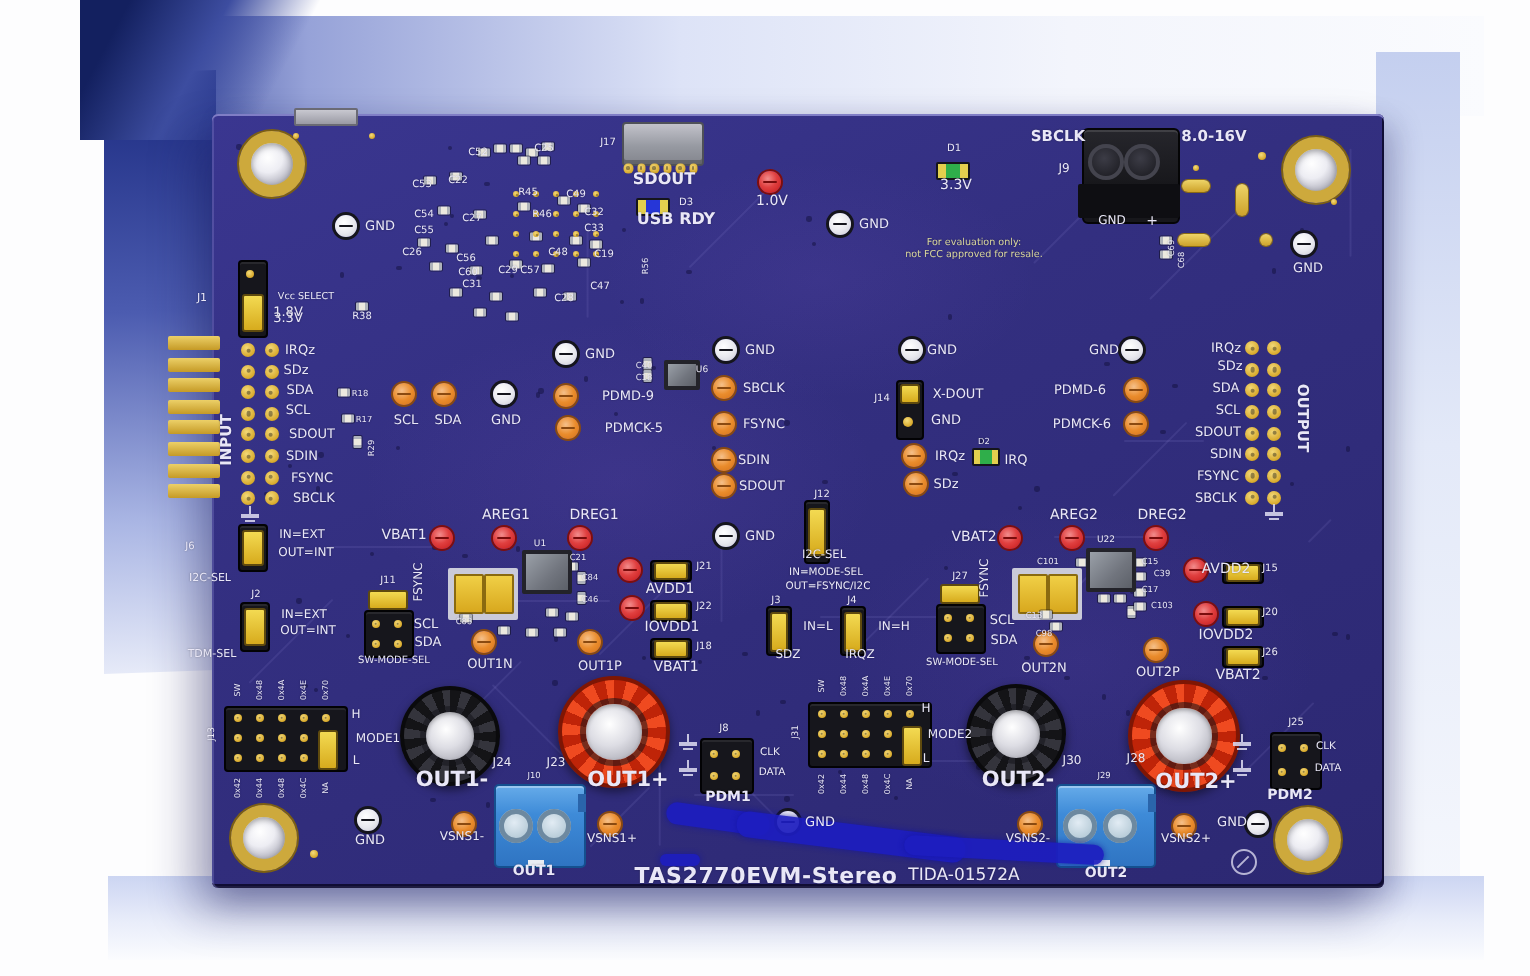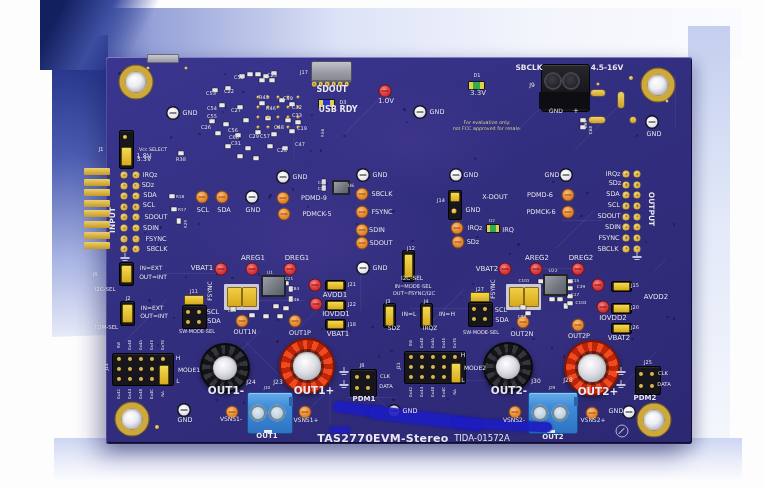--- a/index.html
+++ b/index.html
@@ -143,21 +143,21 @@
     <div class="lb" style="left: 190px; top: 113px; font-size: 6.5px;">GND</div>
     <div class="lb b" style="left: 332px; top: 90px; font-size: 8px;">SDOUT</div>
     <div class="lb" style="left: 343px; top: 102px; font-size: 5px;">D3</div>
     <div class="lb b" style="left: 338px; top: 110px; font-size: 8px;">USB RDY</div>
     <div class="lb" style="left: 386px; top: 101px; font-size: 7px;">1.0V</div>
     <div class="lb" style="left: 437px; top: 112px; font-size: 6.5px;">GND</div>
     <div class="lb" style="left: 477px; top: 75px; font-size: 5px;">D1</div>
     <div class="lb" style="left: 478px; top: 93px; font-size: 7px;">3.3V</div>
     <div class="lb b" style="left: 529px; top: 68px; font-size: 7.5px;">SBCLK</div>
     <div class="lb" style="left: 532px; top: 85px; font-size: 6px;">J9</div>
-    <div class="lb b" style="left: 607px; top: 68px; font-size: 7.5px;">4.5-16V</div>
+    <div class="lb b" style="left: 607px; top: 68px; font-size: 7.5px;">8.0-16V</div>
     <div class="lb" style="left: 556px; top: 111px; font-size: 6px;">GND</div>
     <div class="lb" style="left: 576px; top: 111px; font-size: 7px;">+</div>
     <div class="lb" style="left: 654px; top: 134px; font-size: 6.5px;">GND</div>
     <div class="lb" style="left: 586px; top: 124px; font-size: 4.2px; transform: translate(-50%, -50%) rotate(-90deg);">C69</div>
     <div class="lb" style="left: 591px; top: 130px; font-size: 4.2px; transform: translate(-50%, -50%) rotate(-90deg);">C68</div>
     <div class="lb" style="left: 101px; top: 150px; font-size: 5.5px;">J1</div>
     <div class="lb" style="left: 144px; top: 156px; font-size: 6.5px;">1.8V</div>
     <div class="lb" style="left: 153px; top: 150px; font-size: 4.8px;">Vcc SELECT</div>
     <div class="lb" style="left: 144px; top: 159px; font-size: 6.5px;">3.3V</div>
     <div class="lb b" style="left: 113px; top: 220px; font-size: 7.5px; transform: translate(-50%, -50%) rotate(-90deg);">INPUT</div>
@@ -192,21 +192,21 @@
     <div class="lb" style="left: 380px; top: 175px; font-size: 6.5px;">GND</div>
     <div class="lb" style="left: 382px; top: 194px; font-size: 6.5px;">SBCLK</div>
     <div class="lb" style="left: 382px; top: 212px; font-size: 6.5px;">FSYNC</div>
     <div class="lb" style="left: 377px; top: 230px; font-size: 6.5px;">SDIN</div>
     <div class="lb" style="left: 381px; top: 243px; font-size: 6.5px;">SDOUT</div>
     <div class="lb" style="left: 380px; top: 268px; font-size: 6.5px;">GND</div>
     <div class="lb" style="left: 411px; top: 248px; font-size: 5px;">J12</div>
     <div class="lb" style="left: 471px; top: 175px; font-size: 6.5px;">GND</div>
     <div class="lb" style="left: 552px; top: 175px; font-size: 6.5px;">GND</div>
     <div class="lb" style="left: 441px; top: 200px; font-size: 5px;">J14</div>
-    <div class="lb" style="left: 479px; top: 197px; font-size: 6.5px; margin-left: 16px;">X-DOUT</div>
+    <div class="lb" style="left: 479px; top: 197px; font-size: 6.5px;">X-DOUT</div>
     <div class="lb" style="left: 473px; top: 210px; font-size: 6.5px;">GND</div>
     <div class="lb" style="left: 540px; top: 195px; font-size: 6.5px;">PDMD-6</div>
     <div class="lb" style="left: 541px; top: 212px; font-size: 6.5px;">PDMCK-6</div>
     <div class="lb" style="left: 475px; top: 228px; font-size: 6.5px;">IRQz</div>
     <div class="lb" style="left: 492px; top: 221px; font-size: 4.2px;">D2</div>
     <div class="lb" style="left: 508px; top: 230px; font-size: 6.5px;">IRQ</div>
     <div class="lb" style="left: 473px; top: 242px; font-size: 6.5px;">SDz</div>
     <div class="lb" style="left: 487px; top: 269px; font-size: 7px;">VBAT2</div>
     <div class="lb" style="left: 537px; top: 258px; font-size: 7px;">AREG2</div>
     <div class="lb" style="left: 581px; top: 258px; font-size: 7px;">DREG2</div>
@@ -248,21 +248,21 @@
     <div class="lb" style="left: 524px; top: 281px; font-size: 4.2px;">C101</div>
     <div class="lb" style="left: 517px; top: 308px; font-size: 4.2px;">C13</div>
     <div class="lb" style="left: 522px; top: 317px; font-size: 4.2px;">C98</div>
     <div class="lb" style="left: 553px; top: 271px; font-size: 4.5px;">U22</div>
     <div class="lb" style="left: 522px; top: 334px; font-size: 6.5px;">OUT2N</div>
     <div class="lb" style="left: 579px; top: 336px; font-size: 6.5px;">OUT2P</div>
     <div class="lb" style="left: 575px; top: 281px; font-size: 4.2px;">C15</div>
     <div class="lb" style="left: 581px; top: 287px; font-size: 4.2px;">C39</div>
     <div class="lb" style="left: 575px; top: 295px; font-size: 4.2px;">C17</div>
     <div class="lb" style="left: 581px; top: 303px; font-size: 4.2px;">C103</div>
-    <div class="lb" style="left: 613px; top: 297px; font-size: 7px; margin-left: 43px;">AVDD2</div>
+    <div class="lb" style="left: 613px; top: 285px; font-size: 7px;">AVDD2</div>
     <div class="lb" style="left: 635px; top: 285px; font-size: 5px;">J15</div>
     <div class="lb" style="left: 613px; top: 318px; font-size: 7px;">IOVDD2</div>
     <div class="lb" style="left: 635px; top: 307px; font-size: 5px;">J20</div>
     <div class="lb" style="left: 619px; top: 338px; font-size: 7px;">VBAT2</div>
     <div class="lb" style="left: 635px; top: 327px; font-size: 5px;">J26</div>
     <div class="lb" style="left: 613px; top: 174px; font-size: 6.5px;">IRQz</div>
     <div class="lb" style="left: 615px; top: 183px; font-size: 6.5px;">SDz</div>
     <div class="lb" style="left: 613px; top: 194px; font-size: 6.5px;">SDA</div>
     <div class="lb" style="left: 614px; top: 205px; font-size: 6.5px;">SCL</div>
     <div class="lb" style="left: 609px; top: 216px; font-size: 6.5px;">SDOUT</div>

